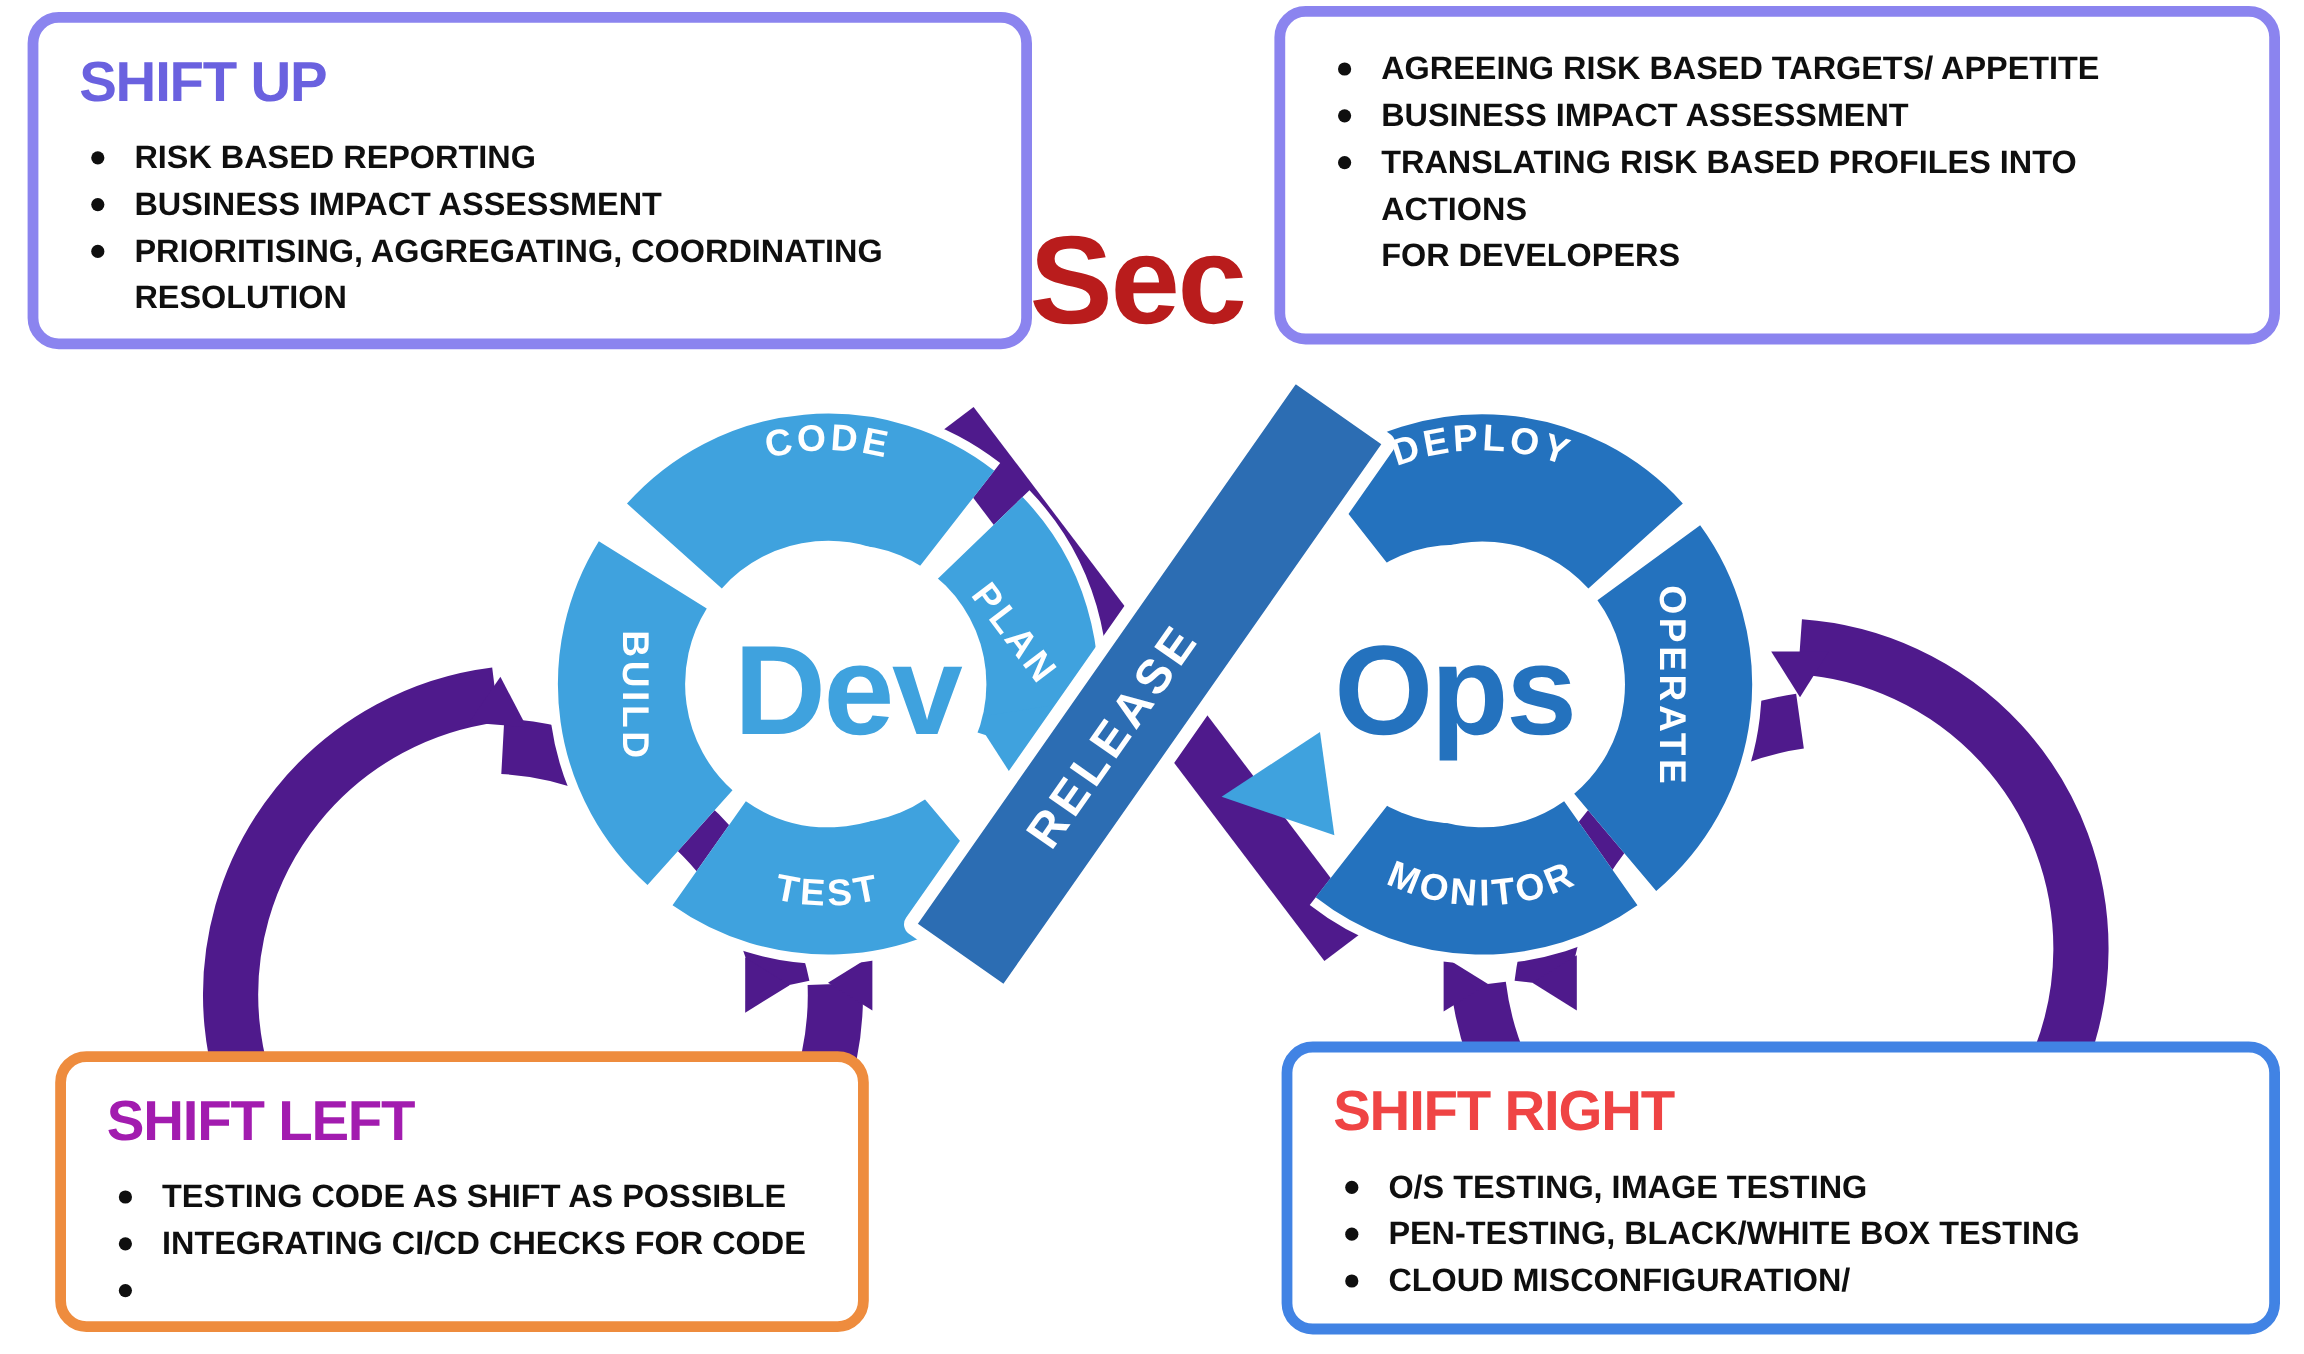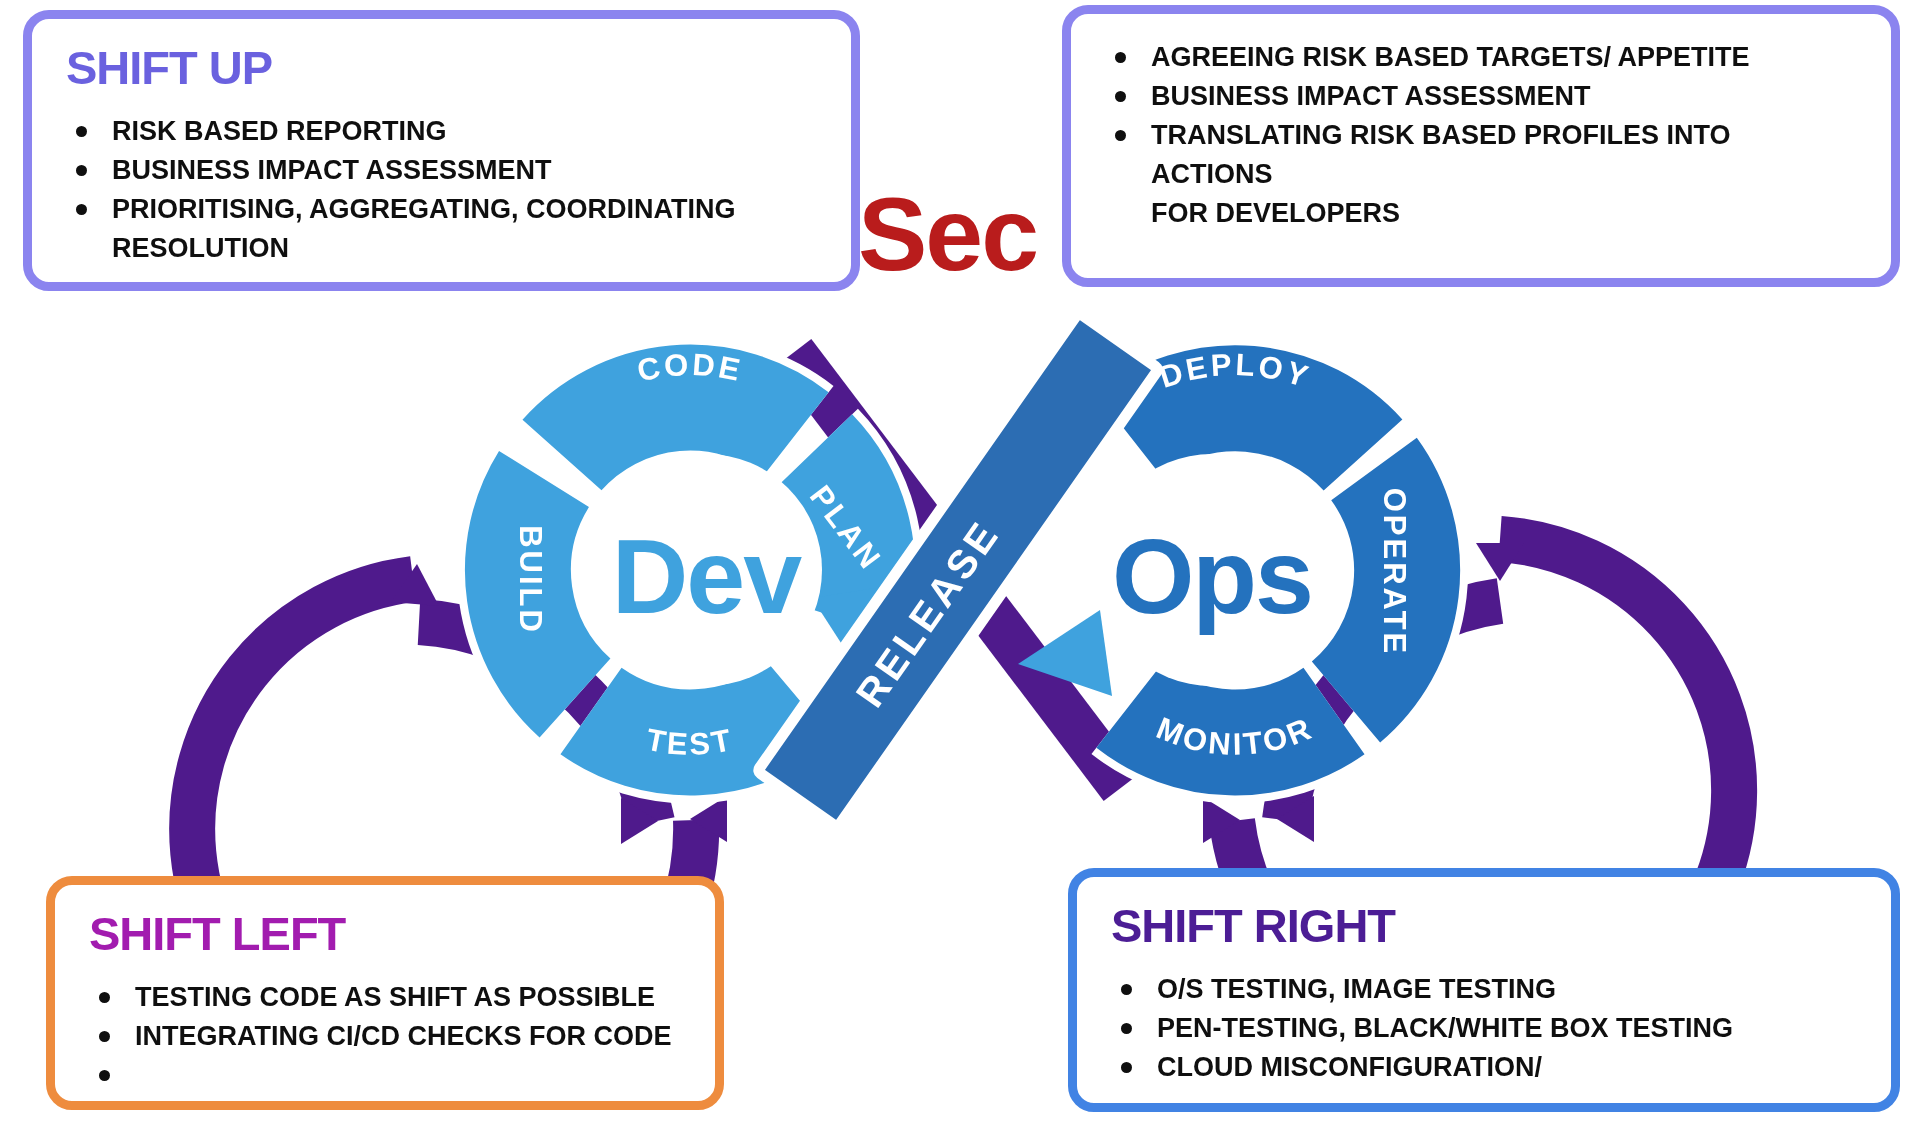--- a/index.html
+++ b/index.html
@@ -29,21 +29,21 @@
   .box ul{margin:0;padding:0 0 0 46px;list-style:none;}
   .box li{position:relative;font-size:27px;font-weight:700;line-height:39px;
           color:#0f0f0f;white-space:pre-line;}
   .box li .dot{position:absolute;left:-36px;top:14px;width:11px;height:11px;
           border-radius:50%;background:#0f0f0f;}
   #box-su,#box-sd{border-color:#8B84EF;}
   #box-su h2,#box-sd h2{color:#6A61DF;}
   #box-sl{border-color:#EE8C3E;}
   #box-sl h2{color:#a21caf;}
   #box-sr{border-color:#4183E4;}
-  #box-sr h2{color:#4c1d95;}
+  #box-sr h2{color:#ef4444;}
   #box-su{left:23px;top:10px;width:837px;height:281px;}
   #box-sd{left:1062px;top:5px;width:838px;height:282px;}
   #box-sl{left:46px;top:876px;width:678px;height:234px;}
   #box-sr{left:1068px;top:868px;width:832px;height:244px;}
 
   #sec-label{position:absolute;left:858px;top:182px;font-size:104px;font-weight:800;
        color:#b91c1c;letter-spacing:-2px;line-height:1;}
 </style>
 </head>
 <body>

